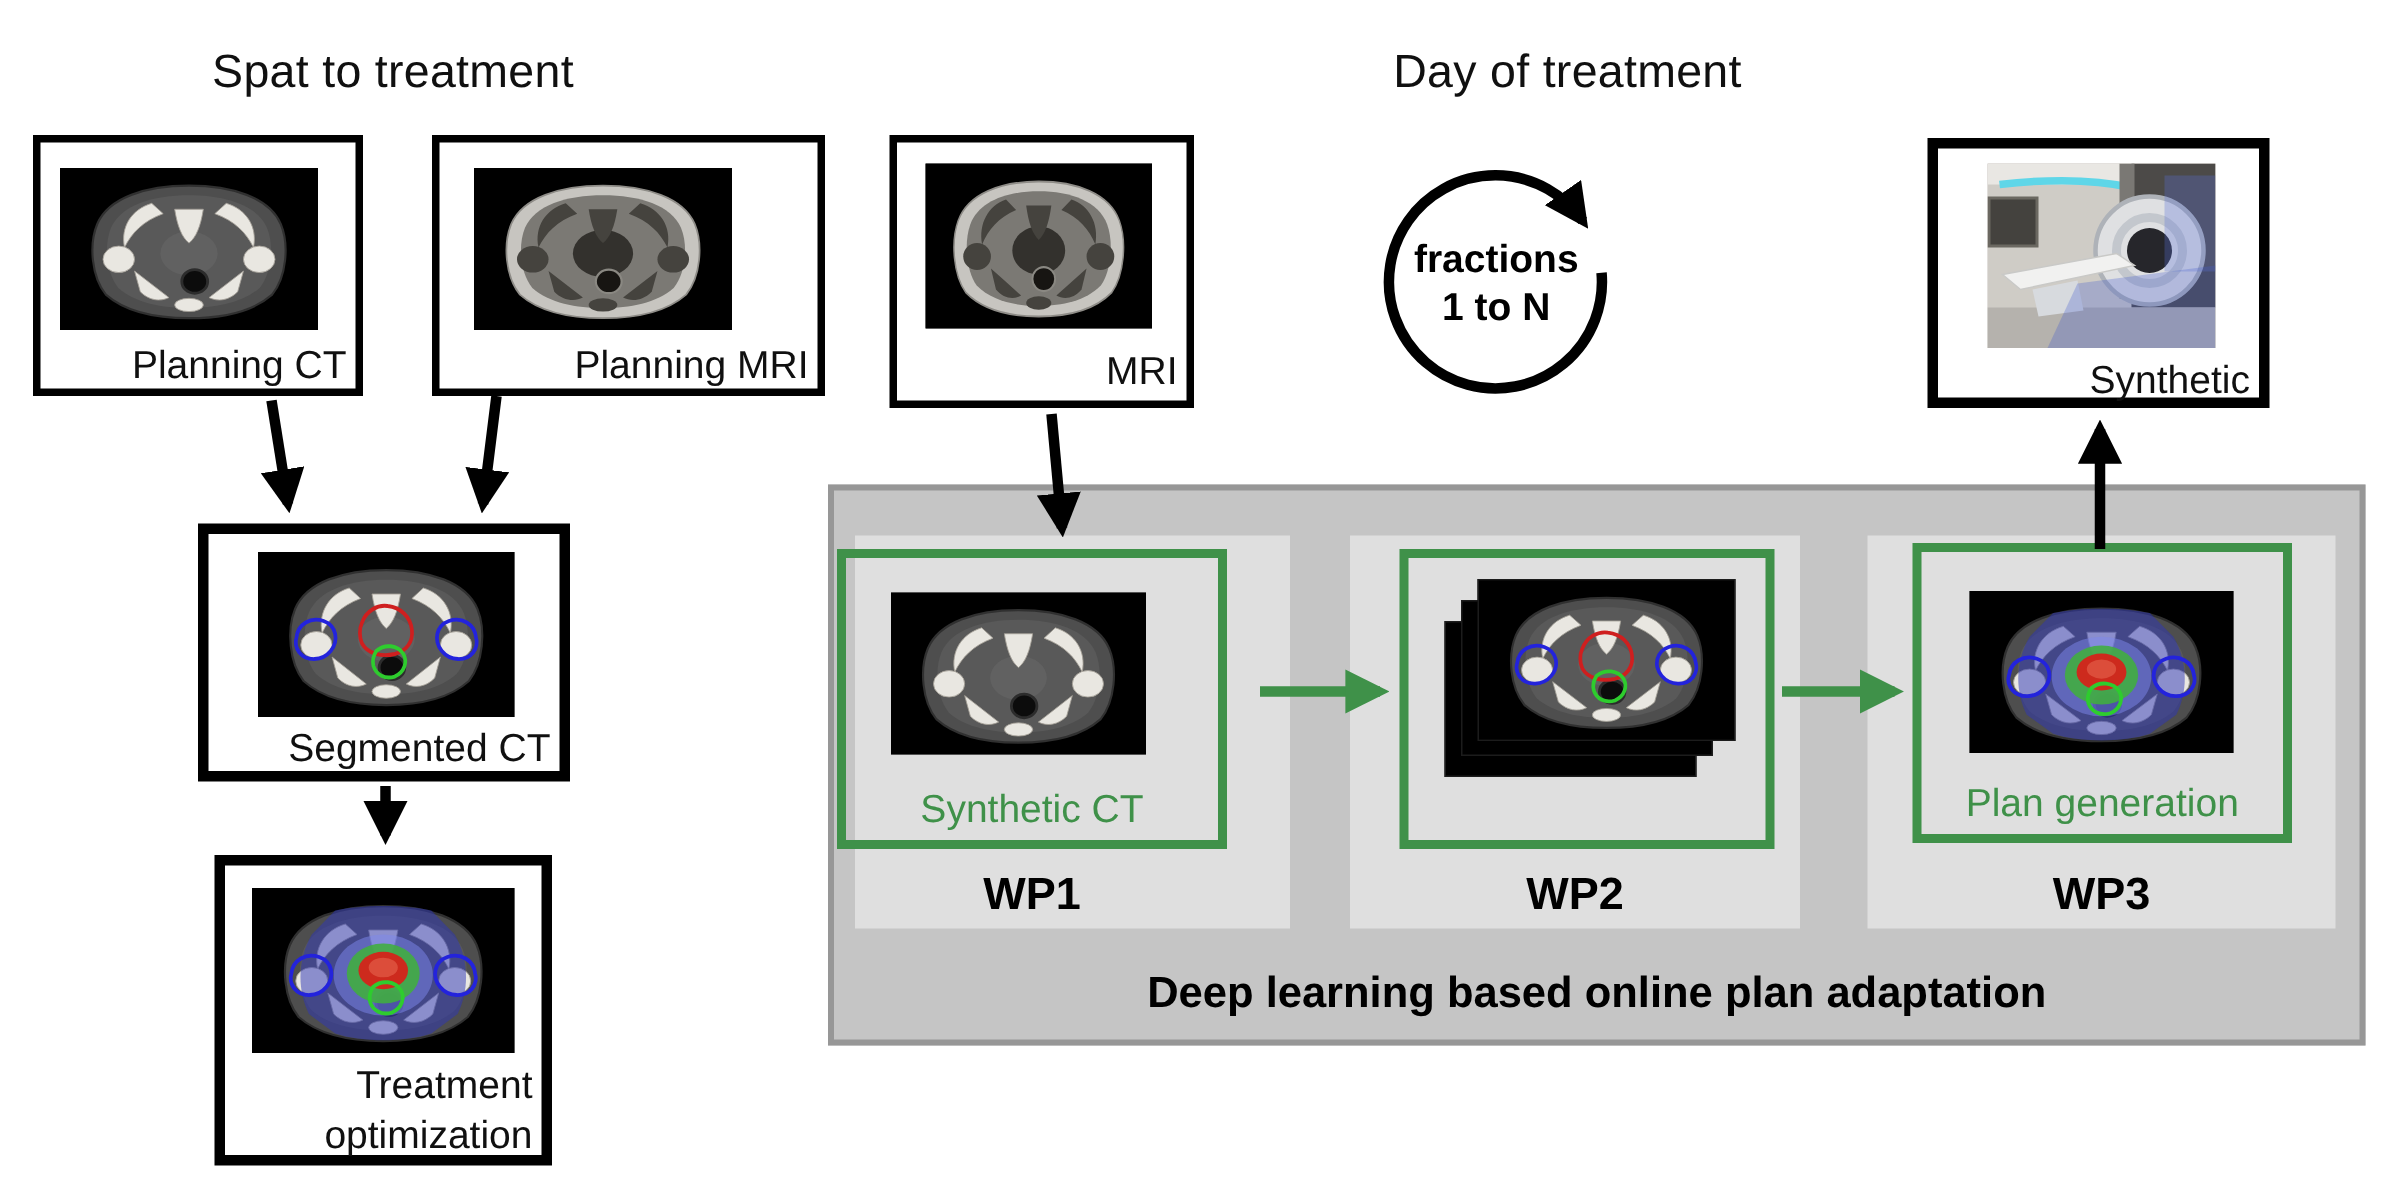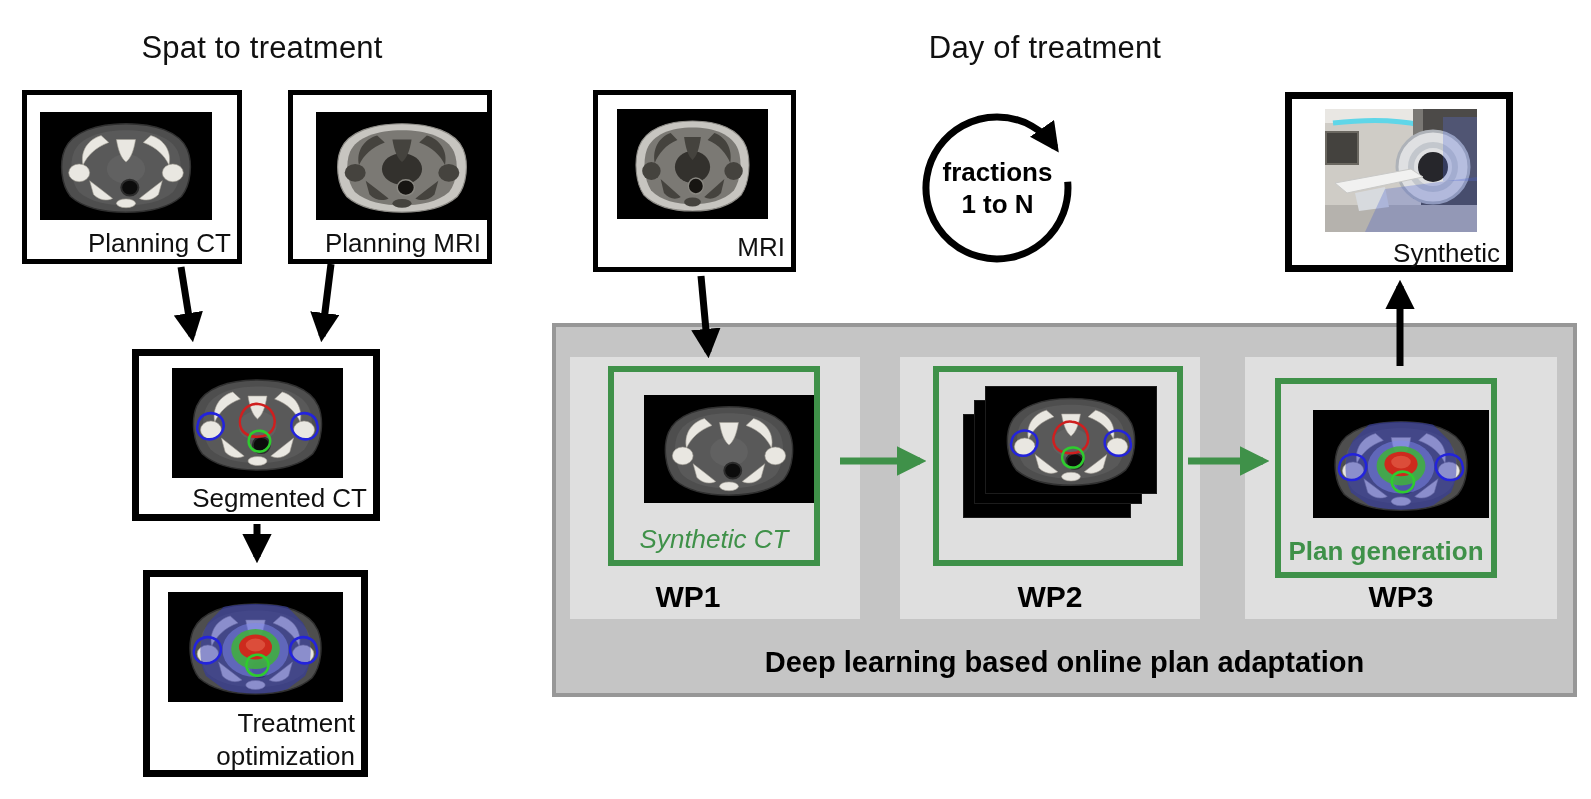--- a/index.html
+++ b/index.html
@@ -83,21 +83,21 @@
   <div class="section-title" style="left:845px;top:30px;width:400px;">Day of treatment</div>
 
   <div class="white-box" style="left:22px;top:90px;width:220px;height:174px;">
     <svg class="scan" style="left:13px;top:17px;" width="172" height="108" viewBox="0 0 180 110" preserveAspectRatio="none">
       <rect width="180" height="110" fill="#000"></rect>
         <use href="#g-ct"></use>
     </svg>
     <div class="box-label" style="top:132px;">Planning CT</div>
   </div>
 
-  <div class="white-box" style="left:288px;top:90px;width:204px;height:174px;">
+  <div class="white-box" style="left:288px;top:90px;width:262px;height:174px;">
     <svg class="scan" style="left:23px;top:17px;" width="172" height="108" viewBox="0 0 180 110" preserveAspectRatio="none">
       <rect width="180" height="110" fill="#000"></rect>
         <use href="#g-mri"></use>
     </svg>
     <div class="box-label" style="top:132px;">Planning MRI</div>
   </div>
 
   <div class="white-box thick" style="left:132px;top:349px;width:248px;height:172px;">
     <svg class="scan" style="left:33px;top:12px;" width="171" height="110" viewBox="0 0 180 110" preserveAspectRatio="none">
       <rect width="180" height="110" fill="#000"></rect>
@@ -150,21 +150,21 @@
       <polygon points="30,84 60,78 64,98 34,102" fill="#d7dade"></polygon>
       <path d="M60,80 L152,68 L152,123 L40,123 Z" fill="#3d55cc" opacity="0.28"></path>
       <rect x="118" y="8" width="34" height="64" fill="#5a6fd8" opacity="0.3"></rect>
     </svg>
     <div class="box-label" style="top:138px;">Synthetic</div>
   </div>
 
   <div class="panel" style="left:552px;top:323px;width:1025px;height:374px;"></div>
 
   <div class="step" style="left:570px;top:357px;width:290px;height:262px;"></div>
-  <div class="green-box" style="left:608px;top:366px;width:212px;height:200px;font-style:italic;">
+  <div class="green-box" style="left:558px;top:366px;width:260px;height:200px;">
     <svg class="scan" style="left:30px;top:23px;" width="170" height="108" viewBox="0 0 180 110" preserveAspectRatio="none">
       <rect width="180" height="110" fill="#000"></rect>
         <use href="#g-ct"></use>
     </svg>
     <div class="green-label" style="top:152px;">Synthetic CT</div>
   </div>
   <div class="wp-tag" style="left:570px;top:580px;width:236px;">WP1</div>
 
   <div class="step" style="left:900px;top:357px;width:300px;height:262px;"></div>
   <div class="green-box" style="left:933px;top:366px;width:250px;height:200px;">
@@ -178,21 +178,21 @@
             <use href="#c-hips"></use>
             <use href="#c-red"></use>
             <use href="#c-green"></use>
         </svg>
       </div>
     </div>
   </div>
   <div class="wp-tag" style="left:900px;top:580px;width:300px;">WP2</div>
 
   <div class="step" style="left:1245px;top:357px;width:312px;height:262px;"></div>
-  <div class="green-box" style="left:1275px;top:378px;width:222px;height:200px;font-weight:bold;">
+  <div class="green-box" style="left:1275px;top:362px;width:253px;height:200px;">
     <svg class="scan" style="left:32px;top:26px;" width="176" height="108" viewBox="0 0 180 110" preserveAspectRatio="none">
       <rect width="180" height="110" fill="#000"></rect>
         <use href="#g-ct"></use>
         <use href="#g-dose"></use>
         <use href="#c-hips"></use>
         <use href="#c-green"></use>
     </svg>
     <div class="green-label" style="top:152px;">Plan generation</div>
   </div>
   <div class="wp-tag" style="left:1245px;top:580px;width:312px;">WP3</div>

